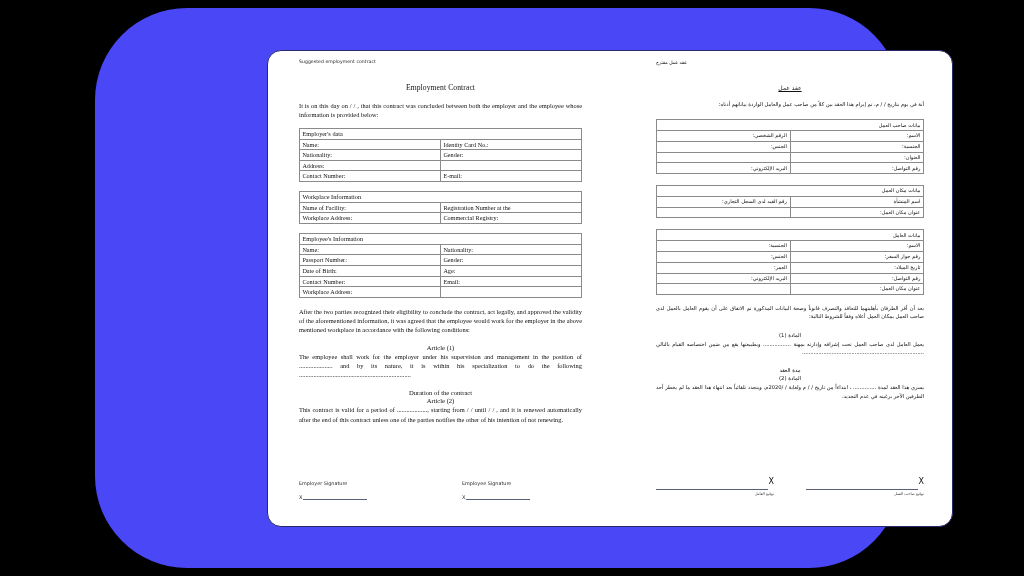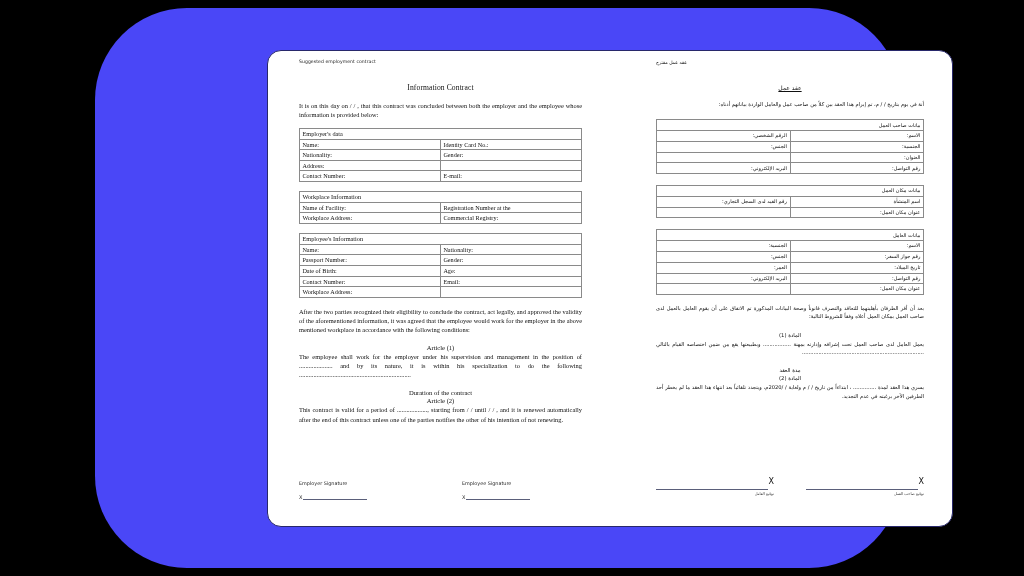--- a/index.html
+++ b/index.html
@@ -224,21 +224,21 @@
 
 <div class="stage">
   <div class="blue-panel">
     <div class="paper">
       <div class="paper-inner">
 
         <div class="col-en">
 
           <div class="doc-tag">Suggested employment contract</div>
 
-          <div class="doc-title">Information Contract</div>
+          <div class="doc-title">Employment Contract</div>
 
           <div class="para">It is on this day         on      /     /       , that this contract was concluded between both the employer and the employee whose information is provided below:</div>
 
           <table class="frm">
             <tbody>
                 <tr>
               <td class="hdr" colspan="2">Employer's data</td>
             </tr>
             <tr>
               <td>Name:</td>

